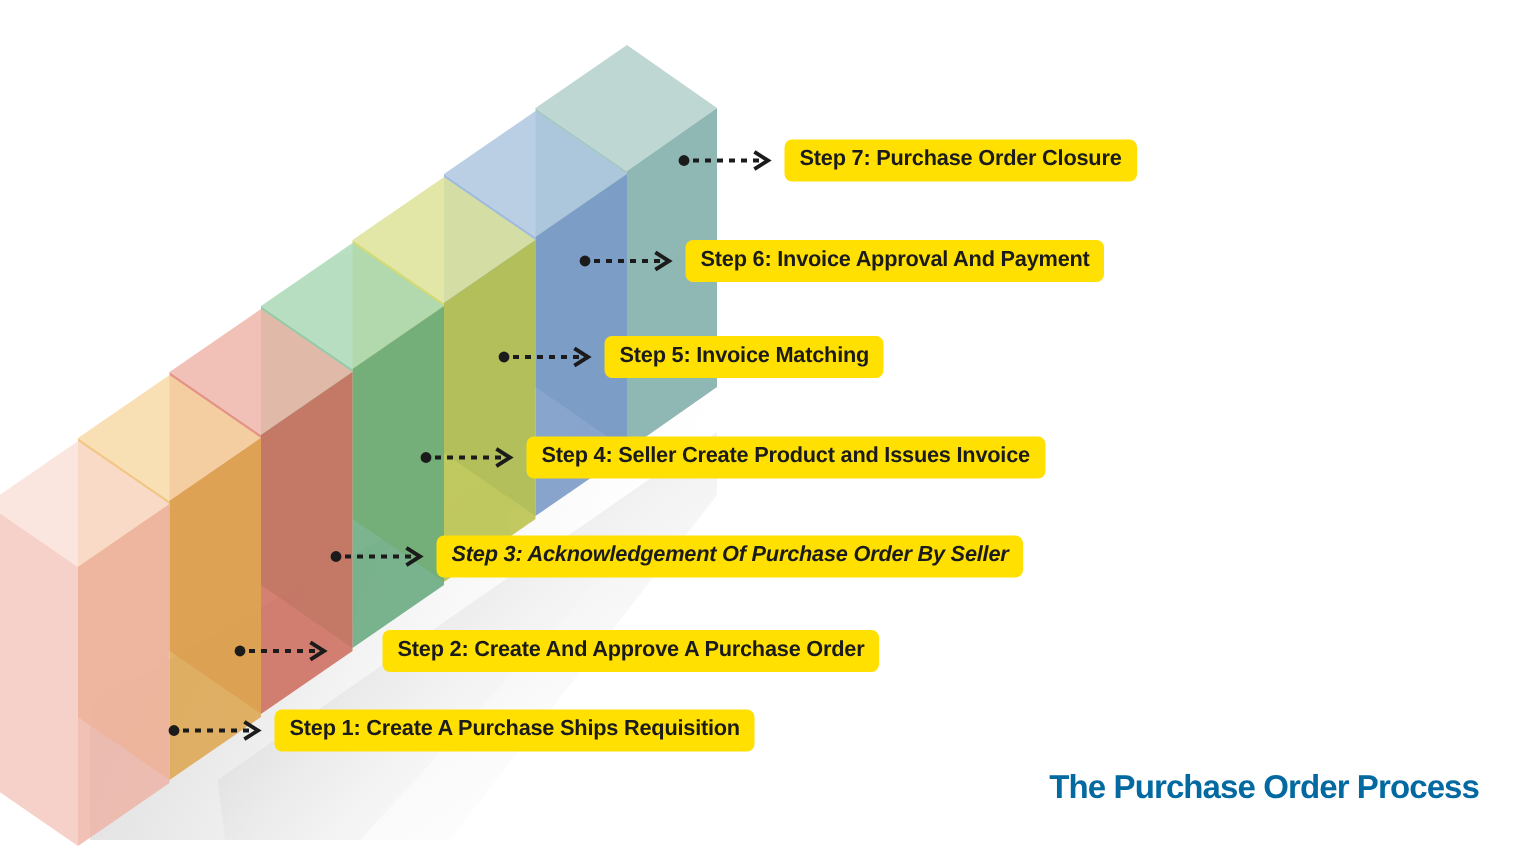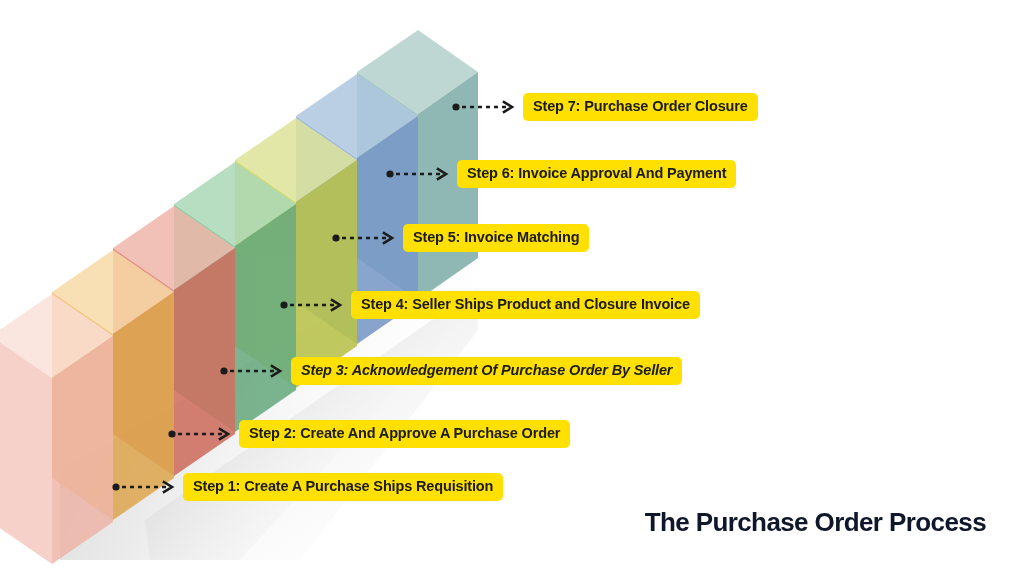--- a/index.html
+++ b/index.html
@@ -56,23 +56,23 @@
     padding: 6px 10px 7px 10px;
     border-radius: 5px;
     display: inline-block;
   }
   .title {
     position: absolute;
     right: 38px;
     bottom: 38px;
     font-family: "Liberation Sans", sans-serif;
     font-weight: bold;
-    font-size: 26px;
+    font-size: 22px;
     letter-spacing: -0.6px;
-    color: #0f172a;
+    color: #0369a1;
     white-space: nowrap;
   }
 </style>
 </head>
 <body>
 
 <div id="stage">
 
   <svg class="iso-svg" viewBox="0 0 1024 576">
     <defs>
@@ -172,35 +172,35 @@
     </div>
 
     <div class="step-row" style="left:280px; top:291px;">
       <span class="connector">
         <svg width="66" height="14" viewBox="0 0 66 14">
           <circle cx="4" cy="7" r="3.6" fill="#1b1b1b"></circle>
           <line x1="10" y1="7" x2="54" y2="7" stroke="#1b1b1b" stroke-width="2.6" stroke-dasharray="4 4"></line>
           <polyline points="52,2 60,7 52,12" fill="none" stroke="#1b1b1b" stroke-width="2.6" stroke-linecap="square"></polyline>
         </svg>
       </span>
-      <span class="badge">Step 4: Seller Ships Product and Closure Invoice</span>
+      <span class="badge">Step 4: Seller Create Product and Issues Invoice</span>
     </div>
 
     <div class="step-row" style="left:220px; top:357px;font-style:italic;">
       <span class="connector">
         <svg width="66" height="14" viewBox="0 0 66 14">
           <circle cx="4" cy="7" r="3.6" fill="#1b1b1b"></circle>
           <line x1="10" y1="7" x2="54" y2="7" stroke="#1b1b1b" stroke-width="2.6" stroke-dasharray="4 4"></line>
           <polyline points="52,2 60,7 52,12" fill="none" stroke="#1b1b1b" stroke-width="2.6" stroke-linecap="square"></polyline>
         </svg>
       </span>
       <span class="badge">Step 3: Acknowledgement Of Purchase Order By Seller</span>
     </div>
 
-    <div class="step-row" style="left:168px; top:420px;">
+    <div class="step-row" style="left:156px; top:420px;gap:28px;">
       <span class="connector">
         <svg width="66" height="14" viewBox="0 0 66 14">
           <circle cx="4" cy="7" r="3.6" fill="#1b1b1b"></circle>
           <line x1="10" y1="7" x2="54" y2="7" stroke="#1b1b1b" stroke-width="2.6" stroke-dasharray="4 4"></line>
           <polyline points="52,2 60,7 52,12" fill="none" stroke="#1b1b1b" stroke-width="2.6" stroke-linecap="square"></polyline>
         </svg>
       </span>
       <span class="badge">Step 2: Create And Approve A Purchase Order</span>
     </div>
 

